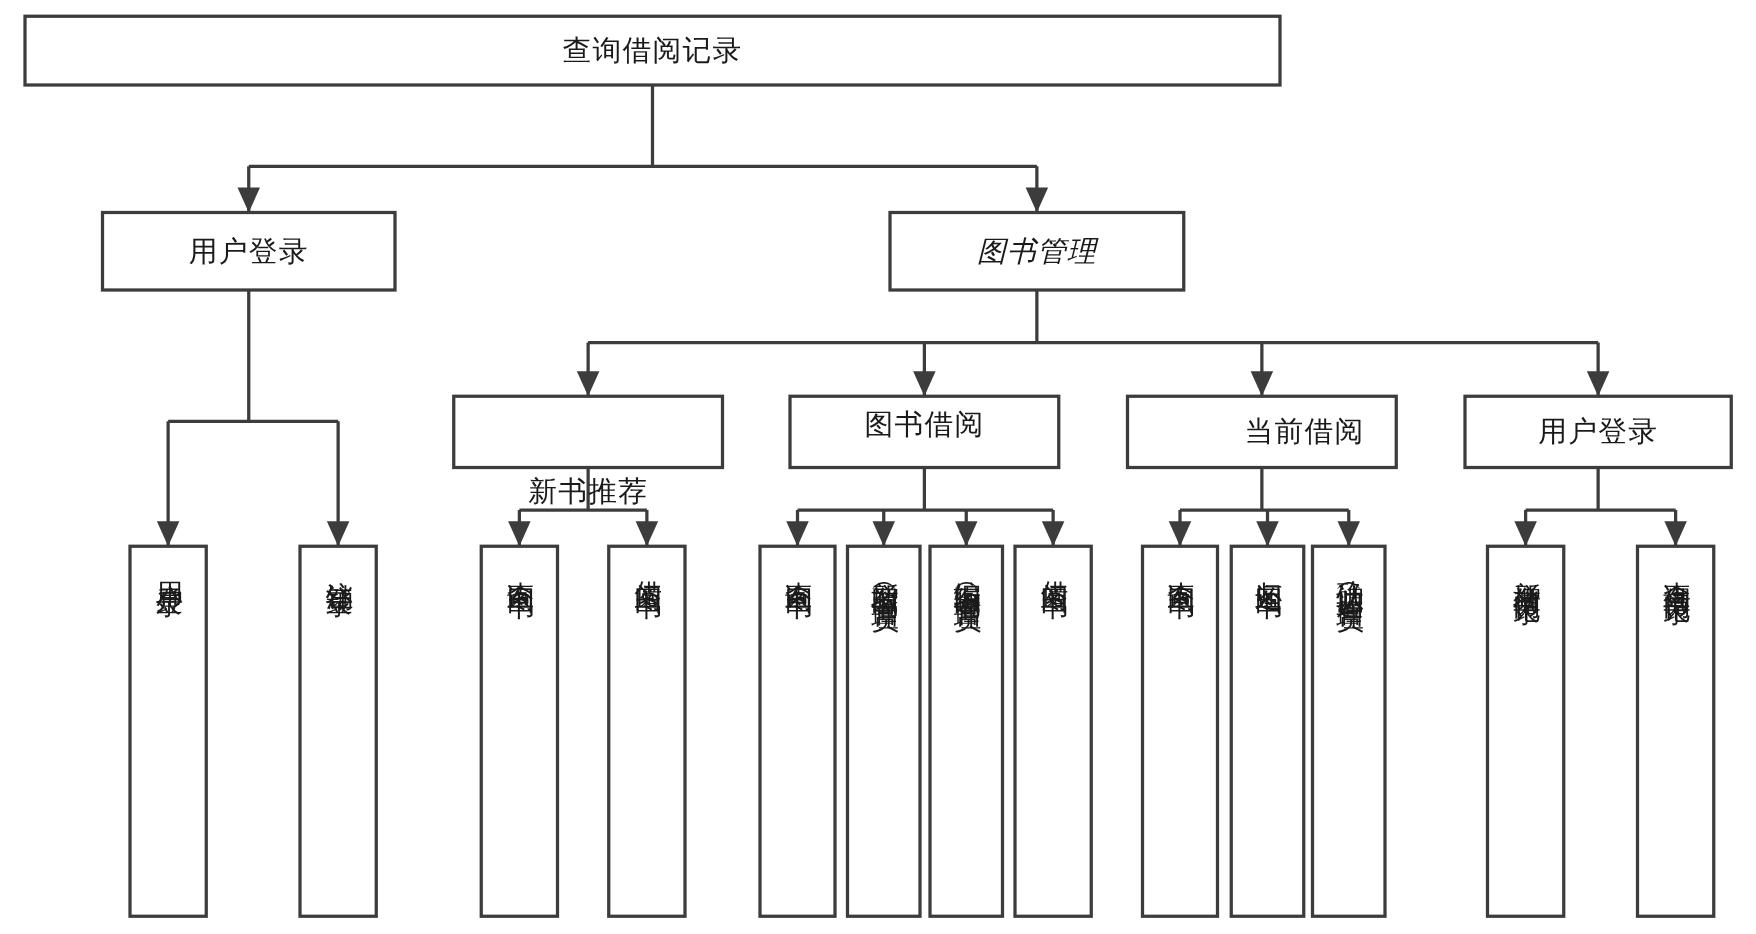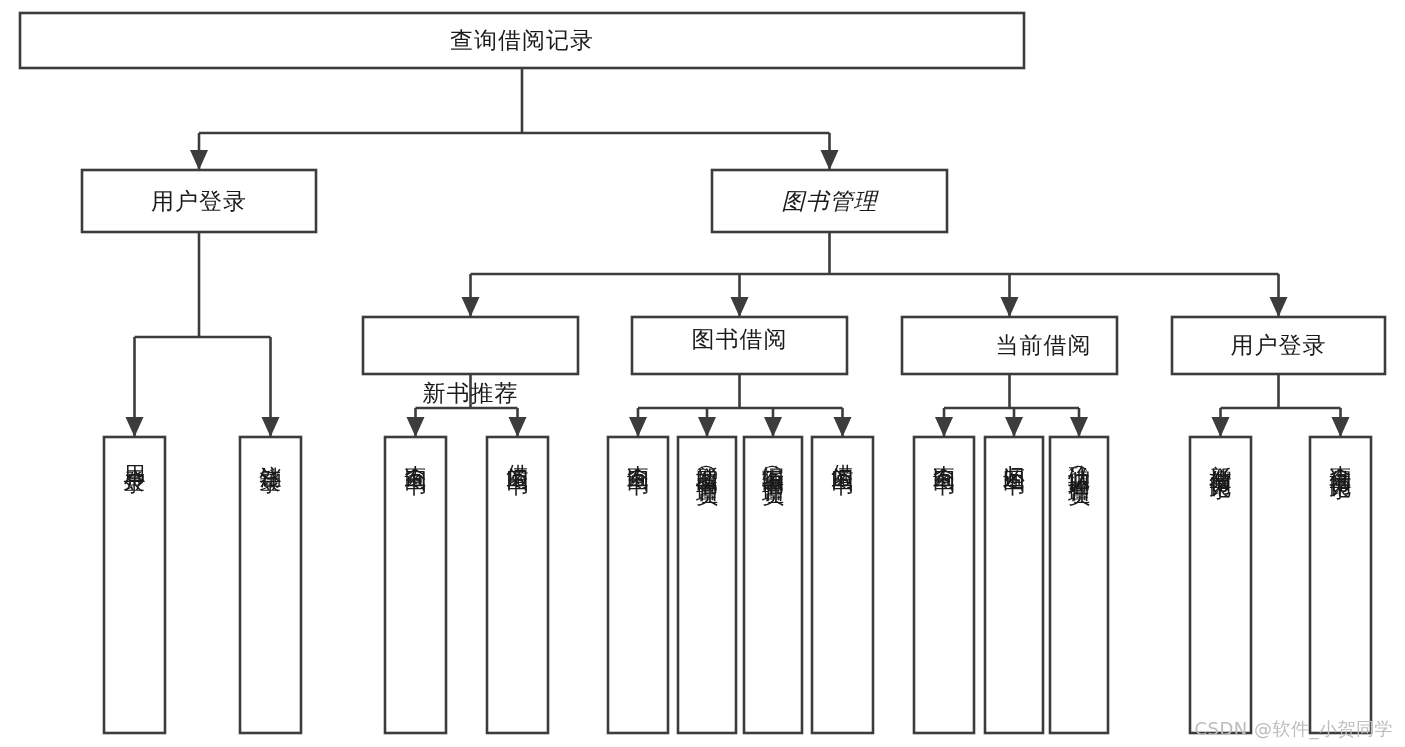--- a/index.html
+++ b/index.html
@@ -222,14 +222,13 @@
         <span class="vlabel-text">确认归还（管理员）</span>
       </div>
       <div class="vlabel-wrap" style="left: 1190px; top: 447px; width: 61px; height: 284px;">
         <span class="vlabel-text">新增借阅记录</span>
       </div>
       <div class="vlabel-wrap" style="left: 1310px; top: 447px; width: 61px; height: 284px;">
         <span class="vlabel-text">查询借阅记录</span>
       </div>
     </div>
 
-  <div id="watermark">CSDN @软件_小贺同学</div>
 </div>
 
 </body></html>

